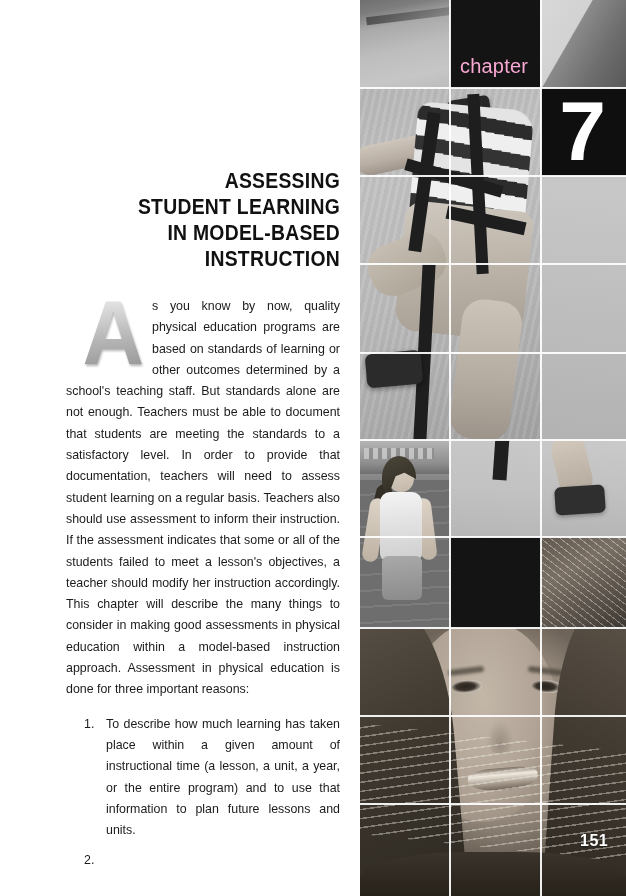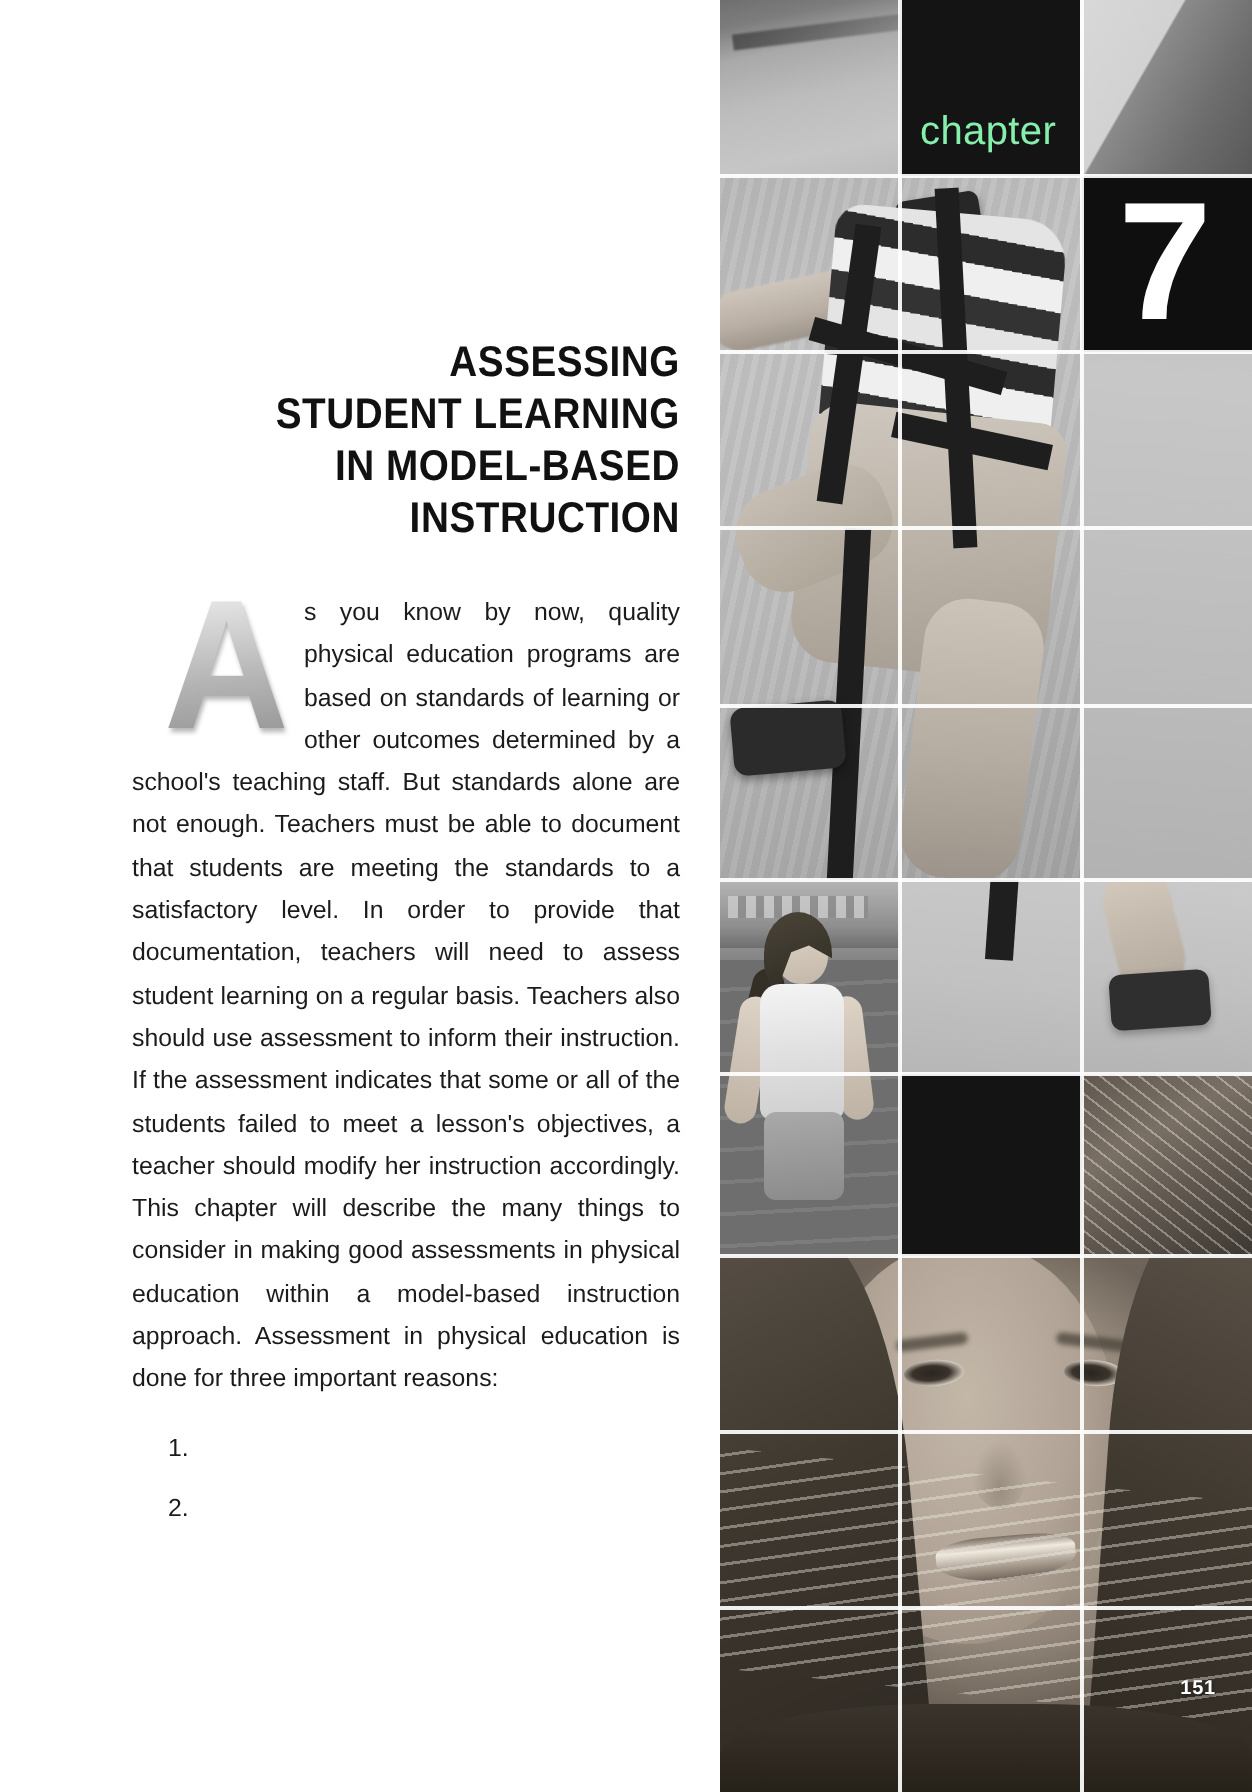--- a/index.html
+++ b/index.html
@@ -260,21 +260,21 @@
   .chapter-box {
     position: absolute;
     left: 90px; top: 0; width: 90px; height: 88px;
     background: #141414;
     z-index: 6;
   }
   .chapter-label {
     position: absolute;
     left: 10px;
     bottom: 12px;
-    color: #86efac;
+    color: #f9a8d4;
     font-family: "Liberation Sans", sans-serif;
     font-size: 20px;
     line-height: 20px;
     font-weight: normal;
     letter-spacing: 0.2px;
   }
 
   
   .number-box {
     position: absolute;
@@ -463,21 +463,21 @@
   .gl-v { width: 1.5px; top: 0; height: 896px; }
 
   
   .page-number {
     position: absolute;
     right: 18px;
     bottom: 46px;
     color: #ffffff;
     font-family: "Liberation Sans", sans-serif;
     font-weight: bold;
-    font-size: 10px;
+    font-size: 16px;
     letter-spacing: 0.4px;
     z-index: 10;
     text-shadow: 0 1px 2px rgba(0,0,0,0.45);
     text-align: right;
   }
 </style>
 </head>
 <body>
 
 <div class="page">
@@ -491,20 +491,21 @@
       <span class="tline">INSTRUCTION</span>
     </div>
 
     <div class="body-area">
       <span class="dropcap">A</span>
       <p class="body-text">s you know by now, quality physical education programs are based on standards of learning or other outcomes determined by a school's teaching staff. But standards alone are not enough. Teachers must be able to document that students are meeting the standards to a satisfactory level. In order to provide that documentation, teachers will need to assess student learning on a regular basis. Teachers also should use assessment to inform their instruction. If the assessment indicates that some or all of the students failed to meet a lesson's objectives, a teacher should modify her instruction accordingly. This chapter will describe the many things to consider in making good assessments in physical education within a model-based instruction approach. Assessment in physical education is done for three important reasons:</p>
 
       <ol class="reason-list">
         <li class="reason-item">
           <span class="reason-num">1.</span>
+          <span class="reason-text">To describe how much learning has taken place within a given amount of instructional time (a lesson, a unit, a year, or the entire program) and to use that information to plan future lessons and units.</span>
         </li>
         <li class="reason-item">
           <span class="reason-num">2.</span>
         </li>
       </ol>
     </div>
   </div>
 
   <div class="collage">
 

